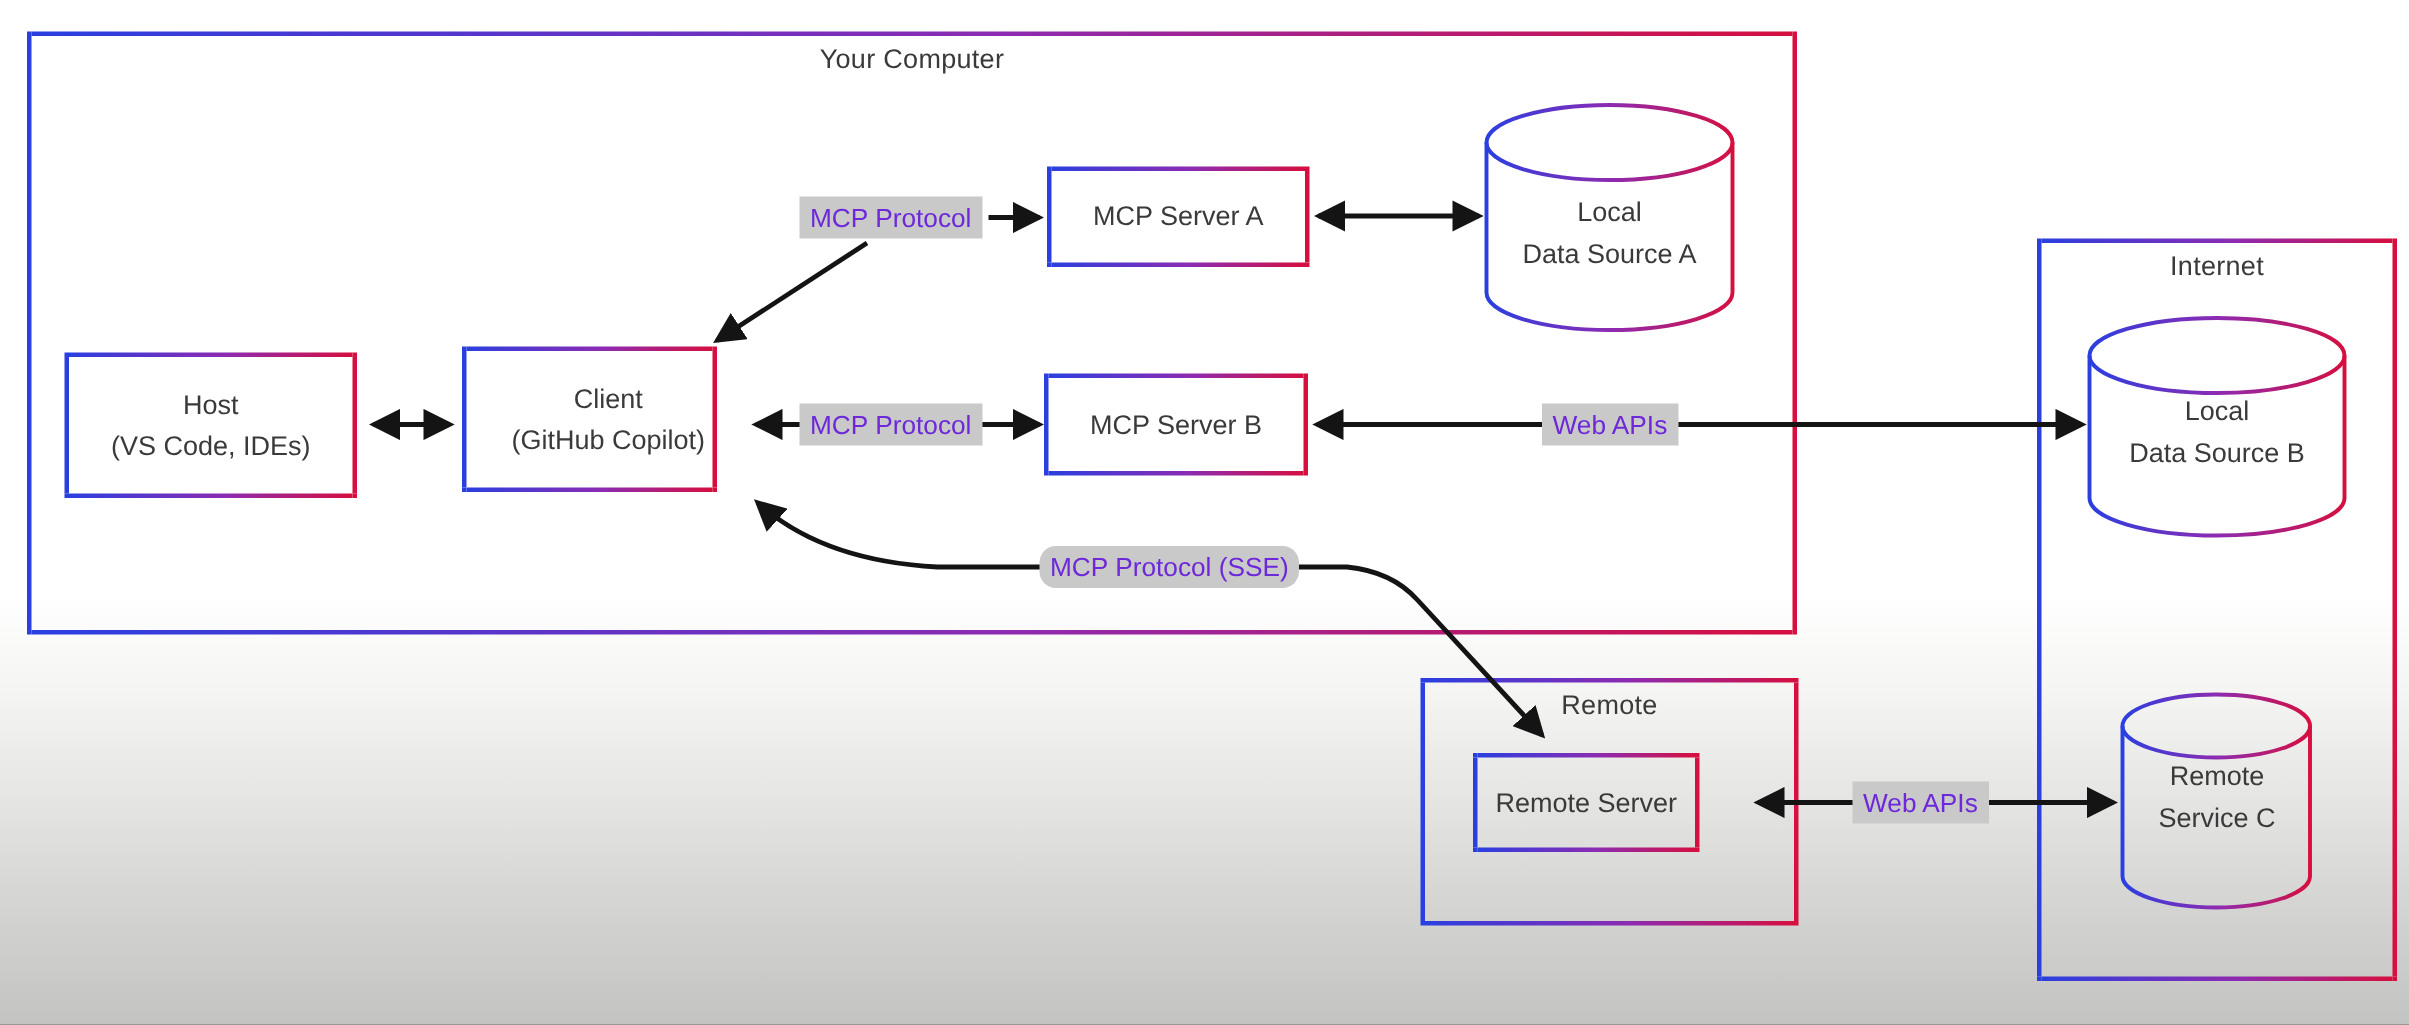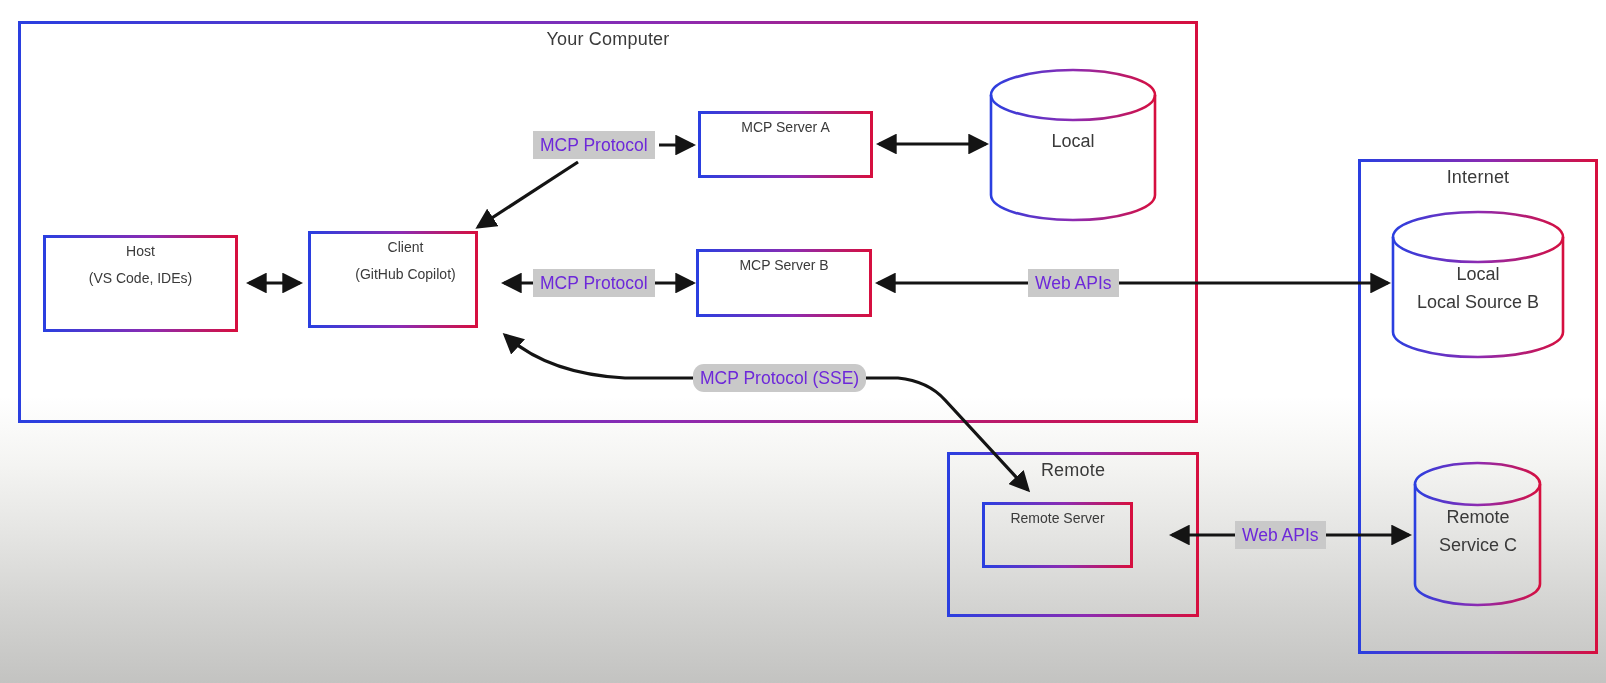--- a/index.html
+++ b/index.html
@@ -12,22 +12,22 @@
   .gborder{
     position:absolute;
     border:3px solid transparent;
     border-image:linear-gradient(90deg,var(--blue) 0%,var(--purple) 55%,var(--red) 100%) 1;
     box-sizing:border-box;
   }
   .group-label{
     text-align:center;font-size:18px;margin-top:5px;letter-spacing:.2px;
   }
   .node{
-    display:flex;flex-direction:column;align-items:center;justify-content:flex-start;
-    font-size:14px;line-height:27px;text-align:center;
+    display:flex;flex-direction:column;align-items:center;justify-content:center;
+    font-size:18px;line-height:27px;text-align:center;
   }
   .cyl-text{
     position:absolute;text-align:center;font-size:18px;line-height:28px;
   }
   svg.overlay{position:absolute;left:0;top:0;pointer-events:none;}
   .edge-label{
     position:absolute;background:var(--label_bg,#c9c9c9);
     font-size:17.5px;line-height:22px;padding:3px 7px;white-space:nowrap;
     color:#6d28d9;
   }
@@ -105,24 +105,25 @@
       <path d="M504,283 L693,283" marker-start="url(#ah)" marker-end="url(#ah)"></path>
       <path d="M879,144 L986,144" marker-start="url(#ah)" marker-end="url(#ah)"></path>
       <path d="M878,283 L1388,283" marker-start="url(#ah)" marker-end="url(#ah)"></path>
       <path d="M505,335 Q548,374 625,378 L898,378 Q928,381 945,400 L1028,490" marker-start="url(#ah)" marker-end="url(#ah)"></path>
       <path d="M1172,535 L1409,535" marker-start="url(#ah)" marker-end="url(#ah)"></path>
     </g>
   </svg>
 
   <div class="cyl-text" style="left:991px;top:127px;width:164px;">
     <div>Local</div>
+    <div>Data Source A</div>
   </div>
   <div class="cyl-text" style="left:1393px;top:260px;width:170px;">
     <div>Local</div>
-    <div>Local Source B</div>
+    <div>Data Source B</div>
   </div>
   <div class="cyl-text" style="left:1403px;top:503px;width:150px;">
     <div>Remote</div>
     <div>Service C</div>
   </div>
 
   <div class="edge-label" style="left:533px;top:131px;">MCP Protocol</div>
   <div class="edge-label" style="left:533px;top:269px;">MCP Protocol</div>
   <div class="edge-label" style="left:1028px;top:269px;">Web APIs</div>
   <div class="edge-label" style="left:693px;top:364px;border-radius:11px;">MCP Protocol (SSE)</div>

